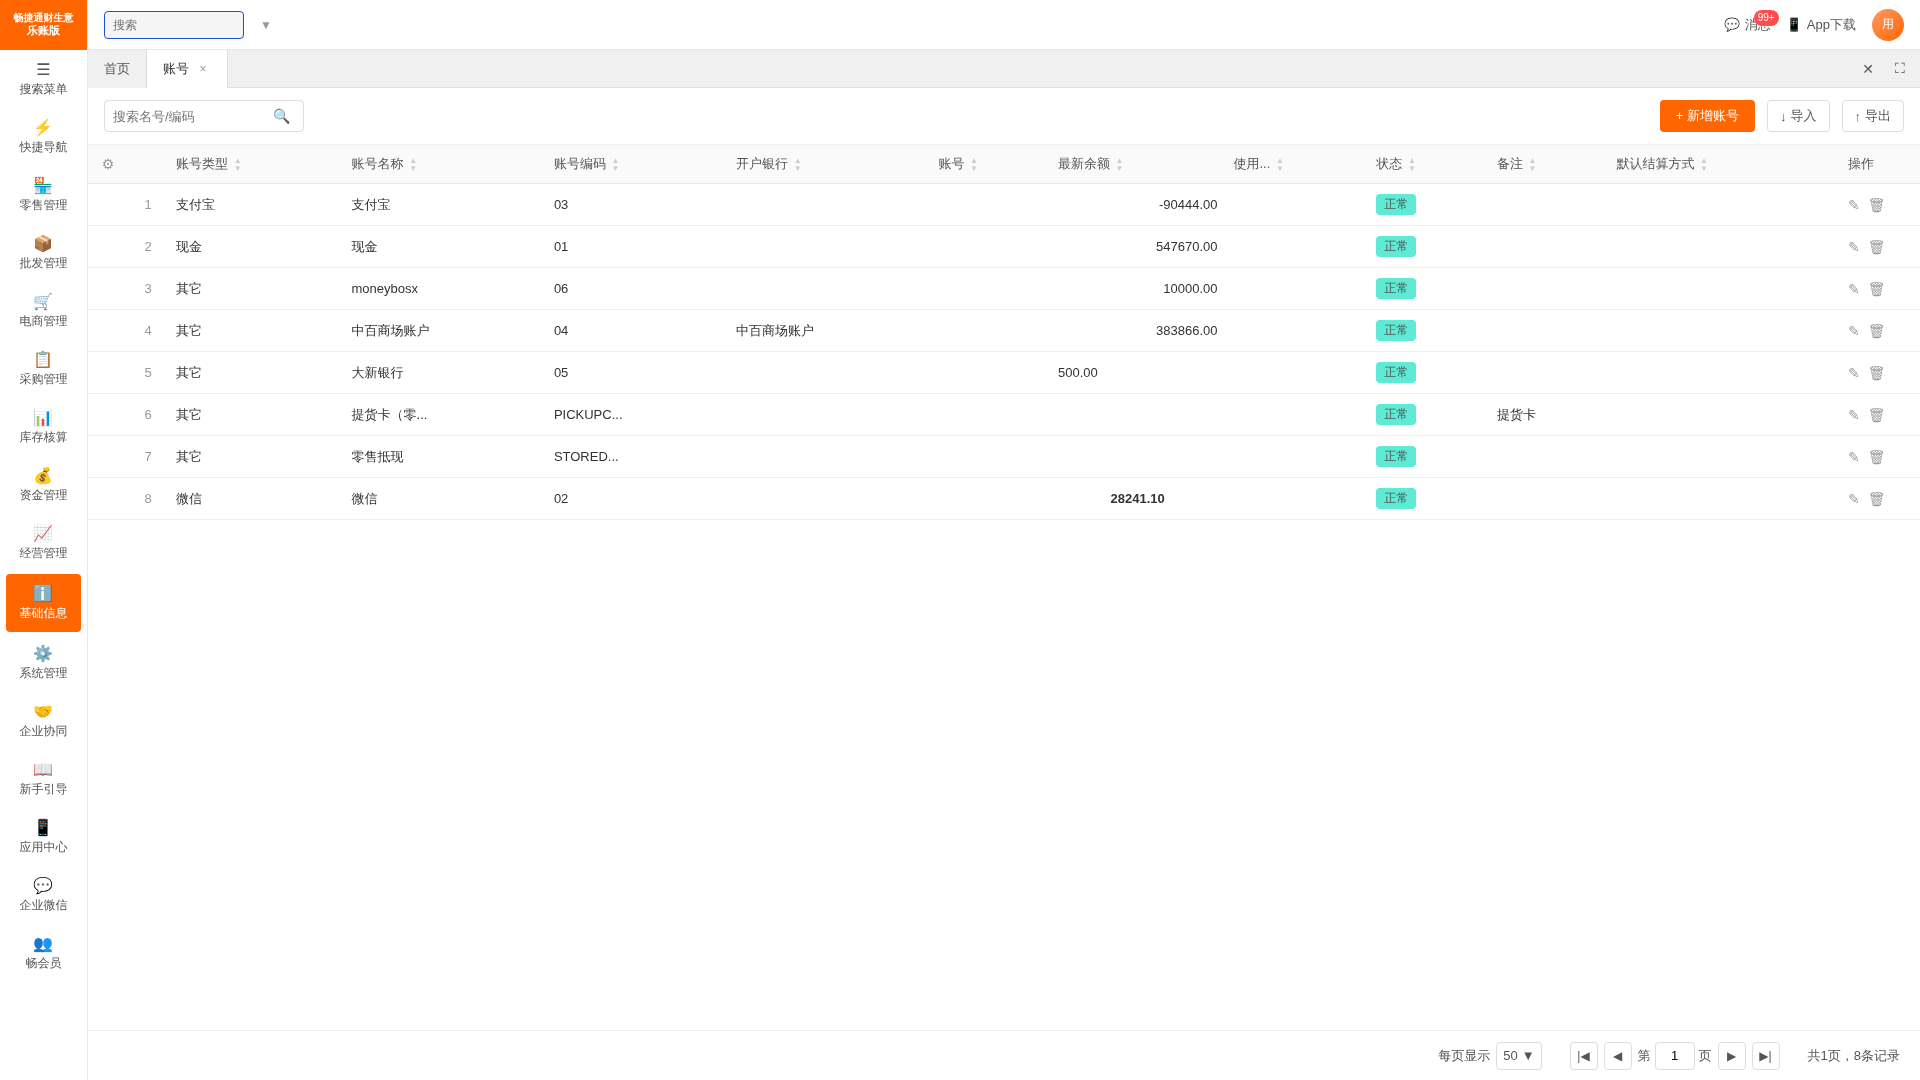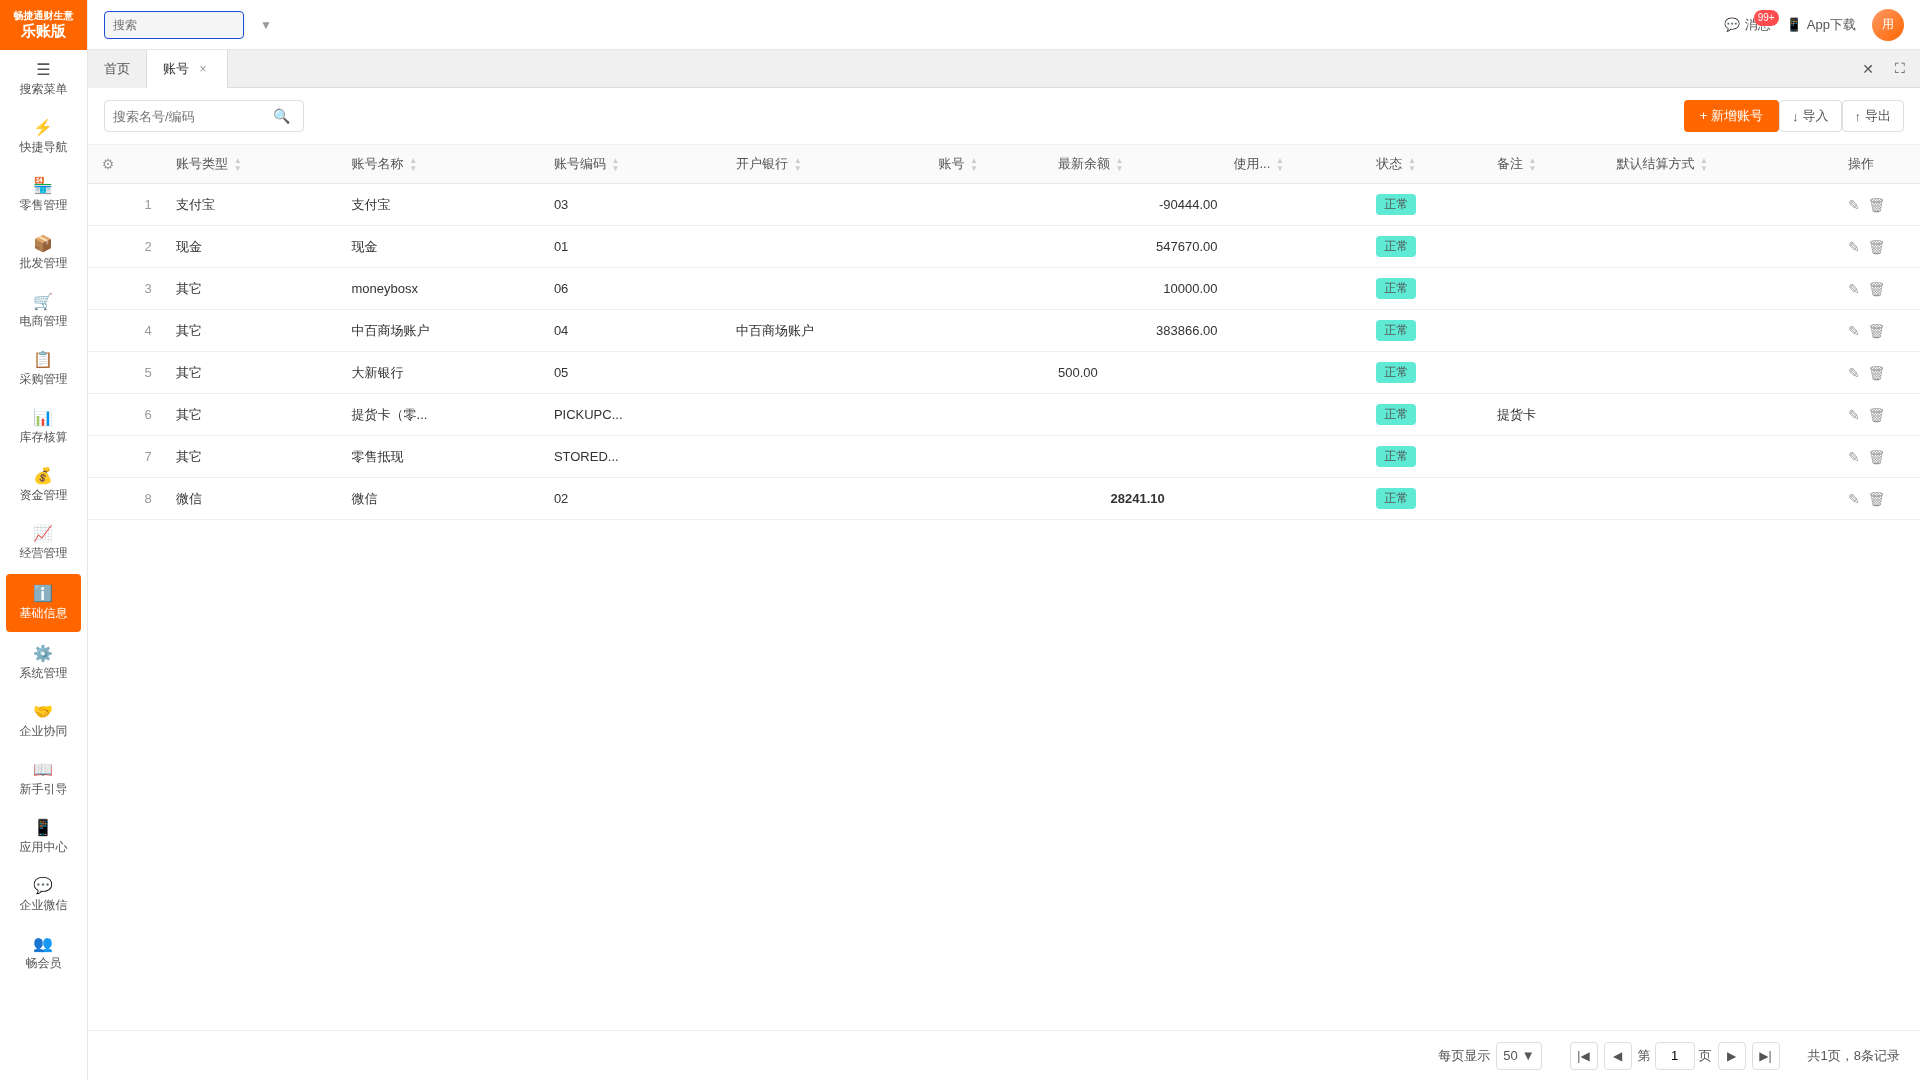--- a/index.html
+++ b/index.html
@@ -227,21 +227,21 @@
       outline: none;
       font-size: 13px;
       color: #333;
       width: 160px;
       background: transparent;
     }
     .search-icon { color: #bbb; font-size: 14px; cursor: pointer; }
     .toolbar-actions {
       display: flex;
       align-items: center;
-      gap: 0;
+      gap: 12px;
     }
     .btn-primary {
       background: #ff6600;
       color: white;
       border: none;
       border-radius: 4px;
       padding: 0 16px;
       height: 32px;
       font-size: 13px;
       cursor: pointer;
@@ -387,21 +387,21 @@
     }
     .total-info { color: #555; }
   </style>
 </head>
 <body>
 
 <div class="sidebar">
   <div class="sidebar-logo">
     <div class="sidebar-logo-inner">
       <div style="font-size:10px;">畅捷通财生意</div>
-      <div style="font-size:15px;font-weight:bold;">乐账版</div>
+      <div style="font-size:11px;font-weight:bold;">乐账版</div>
     </div>
   </div>
   <div class="sidebar-nav">
 
   <div class="sidebar-item">
         <span class="icon">☰</span>
         <span>搜索菜单</span>
       </div>
       <div class="sidebar-item">
         <span class="icon">⚡</span>

